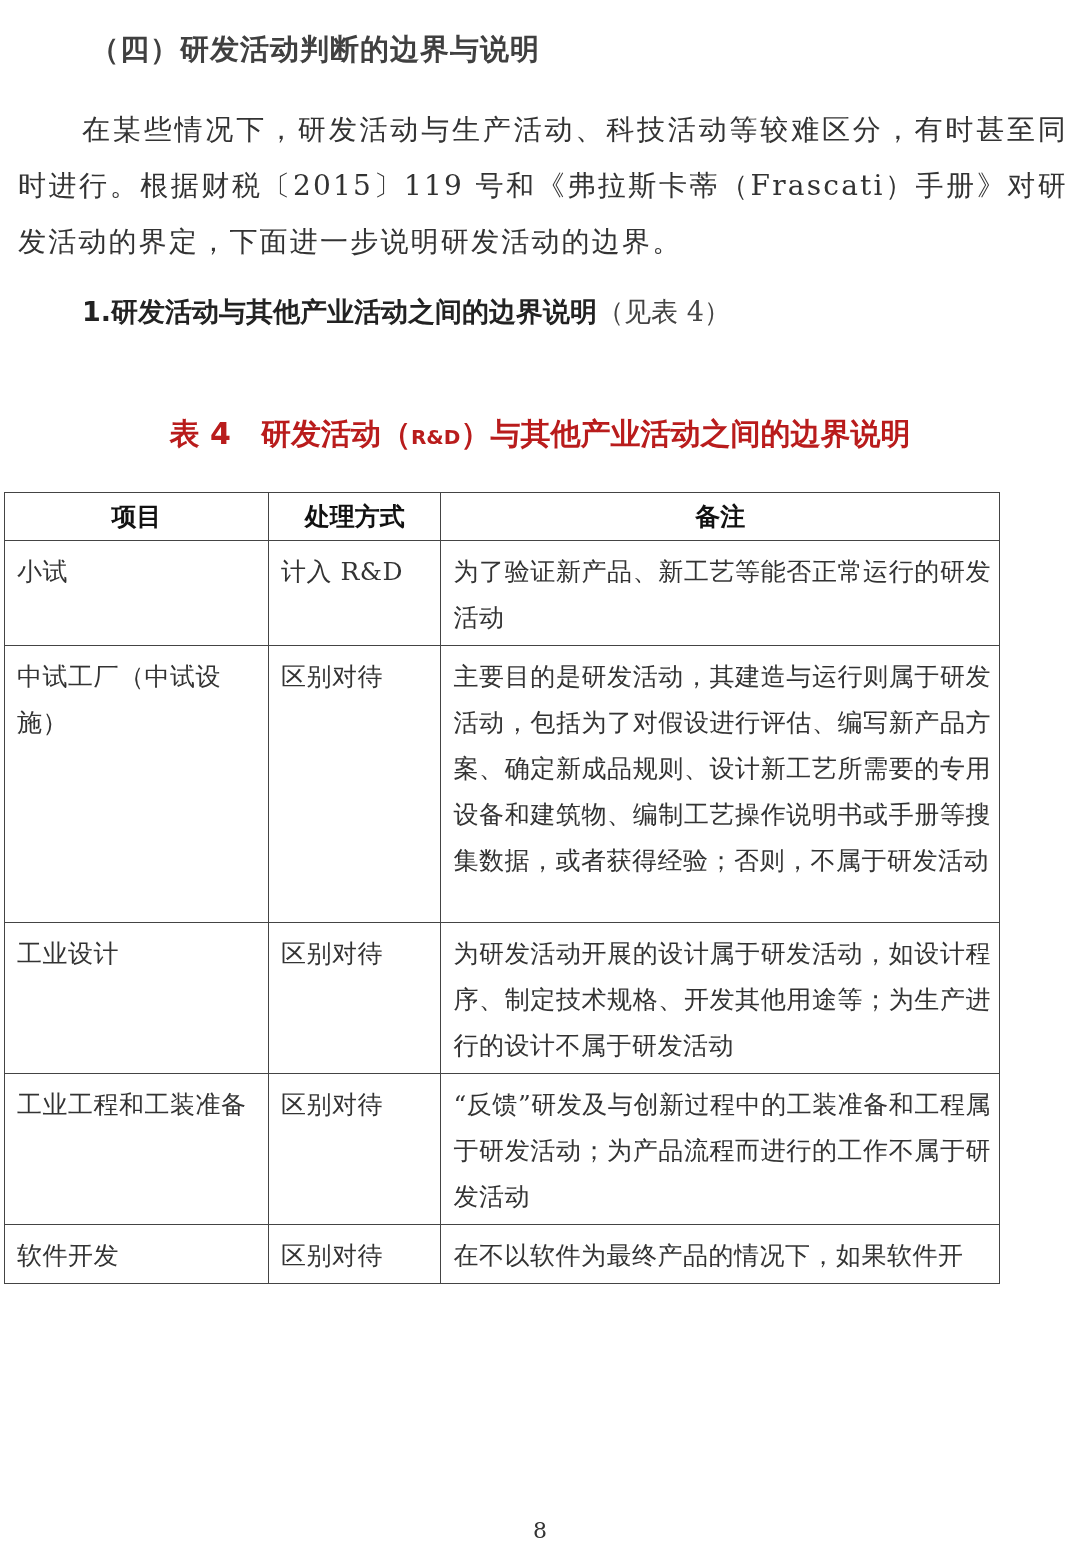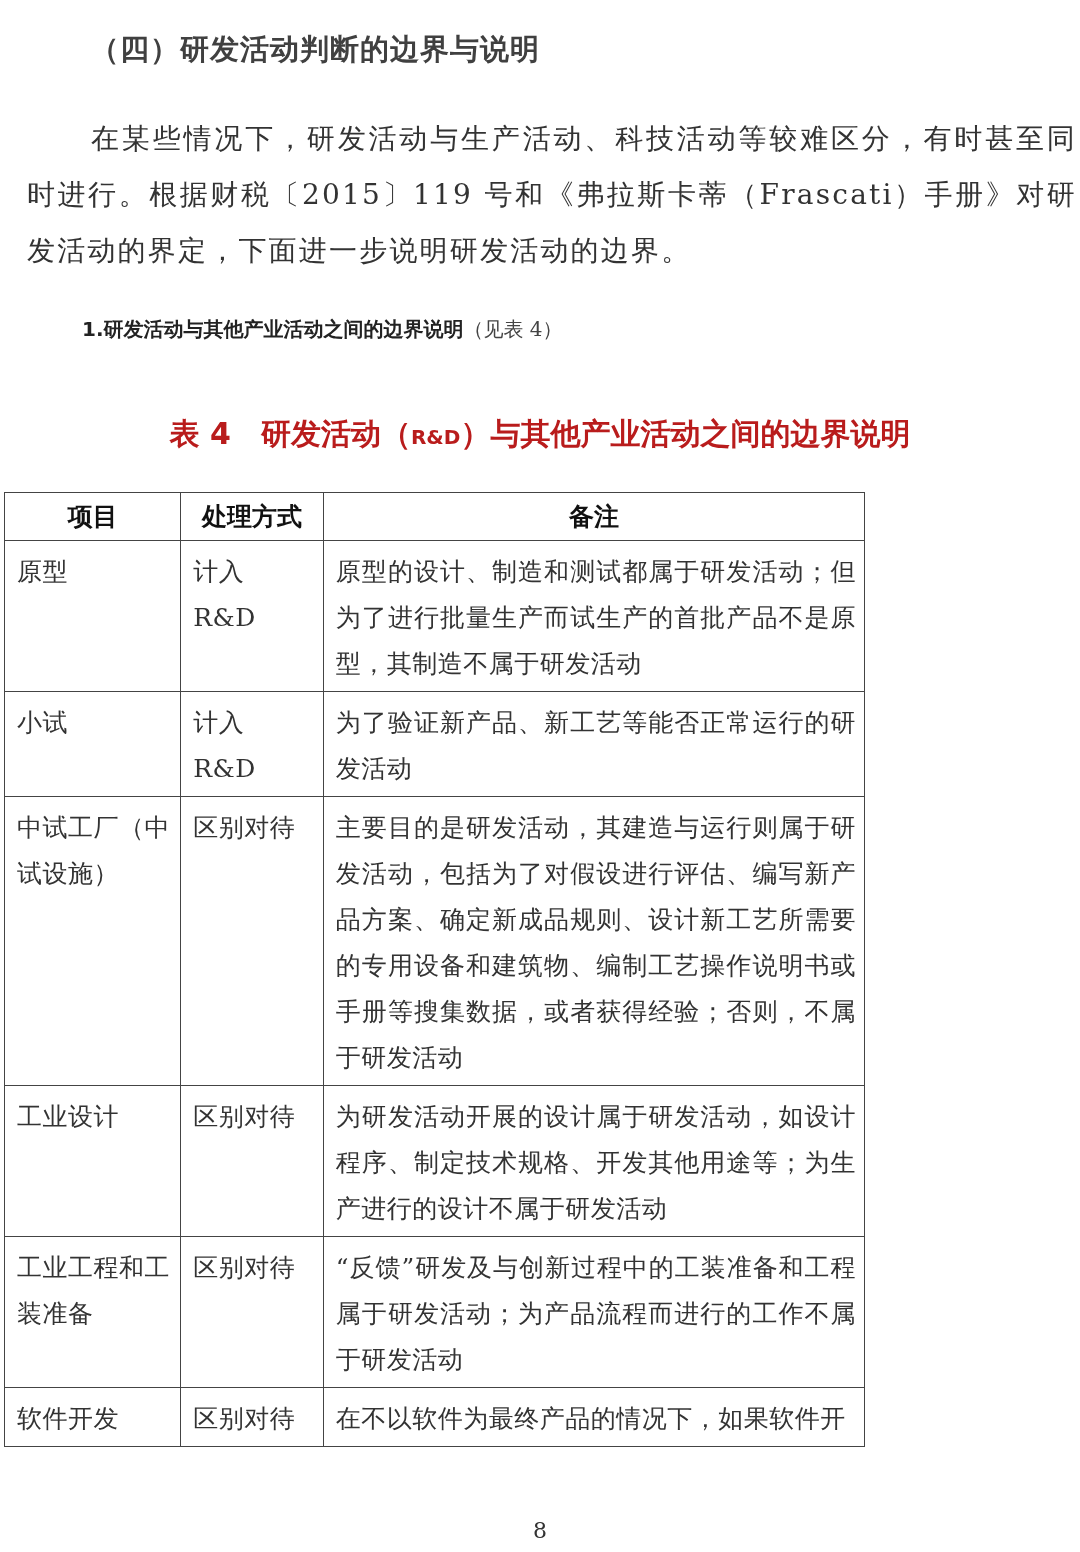--- a/index.html
+++ b/index.html
@@ -29,22 +29,22 @@
       font-size: 28px;
       line-height: 56px;
       letter-spacing: 2.2px;
       color: #333;
       text-indent: 64px;
       text-align: justify;
     }
     .sub-heading {
       position: absolute;
       left: 82px;
-      top: 316px;
-      font-size: 20px;
+      top: 294px;
+      font-size: 27px;
       color: #222;
       font-family: "DejaVu Sans", "Liberation Sans", sans-serif;
       font-weight: bold;
     }
     .sub-heading .ref { font-weight: normal; color: #444; font-family: "DejaVu Serif", serif; }
     .table-title {
       position: absolute;
       left: 0;
       width: 1080px;
       top: 414px;
@@ -53,21 +53,21 @@
       font-weight: bold;
       color: #b91c1c;
       font-family: "DejaVu Sans", "Liberation Sans", sans-serif;
     }
     .table-title .num { margin-right: 30px; }
     .table-title .rd { font-size: 20px; }
     table.boundary {
       position: absolute;
       left: 4px;
       top: 492px;
-      width: 861px;
+      width: 996px;
       border-collapse: collapse;
       font-size: 25px;
       color: #333;
     }
     table.boundary th, table.boundary td {
       border: 1.5px solid #444;
       vertical-align: top;
       padding: 0;
     }
     table.boundary th {
@@ -100,21 +100,21 @@
       text-align: center;
       font-size: 22px;
       color: #333;
     }
   </style>
 </head>
 <body>
 
 <div class="section-heading">（四）研发活动判断的边界与说明</div>
 
-<p class="paragraph" style="margin:9px;">在某些情况下，研发活动与生产活动、科技活动等较难区分，有时甚至同时进行。根据财税〔2015〕119 号和《弗拉斯卡蒂（Frascati）手册》对研发活动的界定，下面进一步说明研发活动的边界。</p>
+<p class="paragraph" style="margin:0;">在某些情况下，研发活动与生产活动、科技活动等较难区分，有时甚至同时进行。根据财税〔2015〕119 号和《弗拉斯卡蒂（Frascati）手册》对研发活动的界定，下面进一步说明研发活动的边界。</p>
 
 <div class="sub-heading">
   <span>1.研发活动与其他产业活动之间的边界说明</span><span class="ref">（见表 4）</span>
 </div>
 
 <div class="table-title">
   <span class="num">表 4</span><span>研发活动（</span><span class="rd">R&amp;D</span><span>）与其他产业活动之间的边界说明</span>
 </div>
 
 <table class="boundary">
@@ -124,31 +124,20 @@
       <col class="c3">
   </colgroup>
   <thead>
     <tr>
       <th>项目</th>
       <th>处理方式</th>
       <th>备注</th>
     </tr>
   </thead>
   <tbody>
-    <tr style="height:140px;">
-      <td>
-          <div class="cell">原型</div>
-        </td>
-      <td>
-          <div class="cell">计入 R&amp;D</div>
-        </td>
-      <td class="note">
-          <div class="cell">原型的设计、制造和测试都属于研发活动；但为了进行批量生产而试生产的首批产品不是原型，其制造不属于研发活动</div>
-        </td>
-    </tr>
     <tr style="height:93px;">
       <td>
           <div class="cell">小试</div>
         </td>
       <td>
           <div class="cell">计入 R&amp;D</div>
         </td>
       <td class="note">
           <div class="cell">为了验证新产品、新工艺等能否正常运行的研发活动</div>
         </td>

